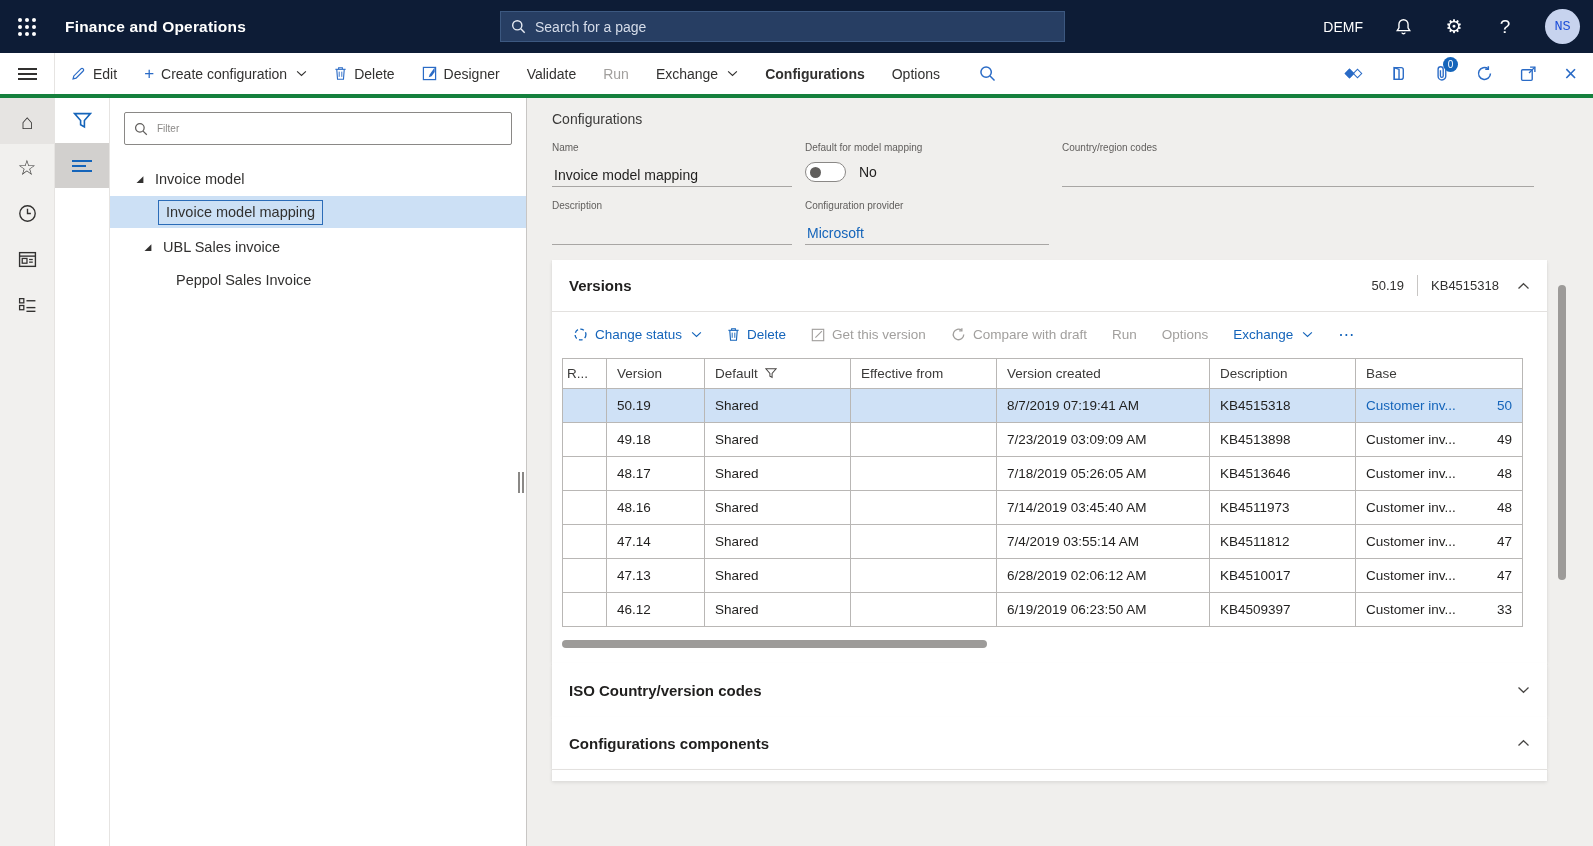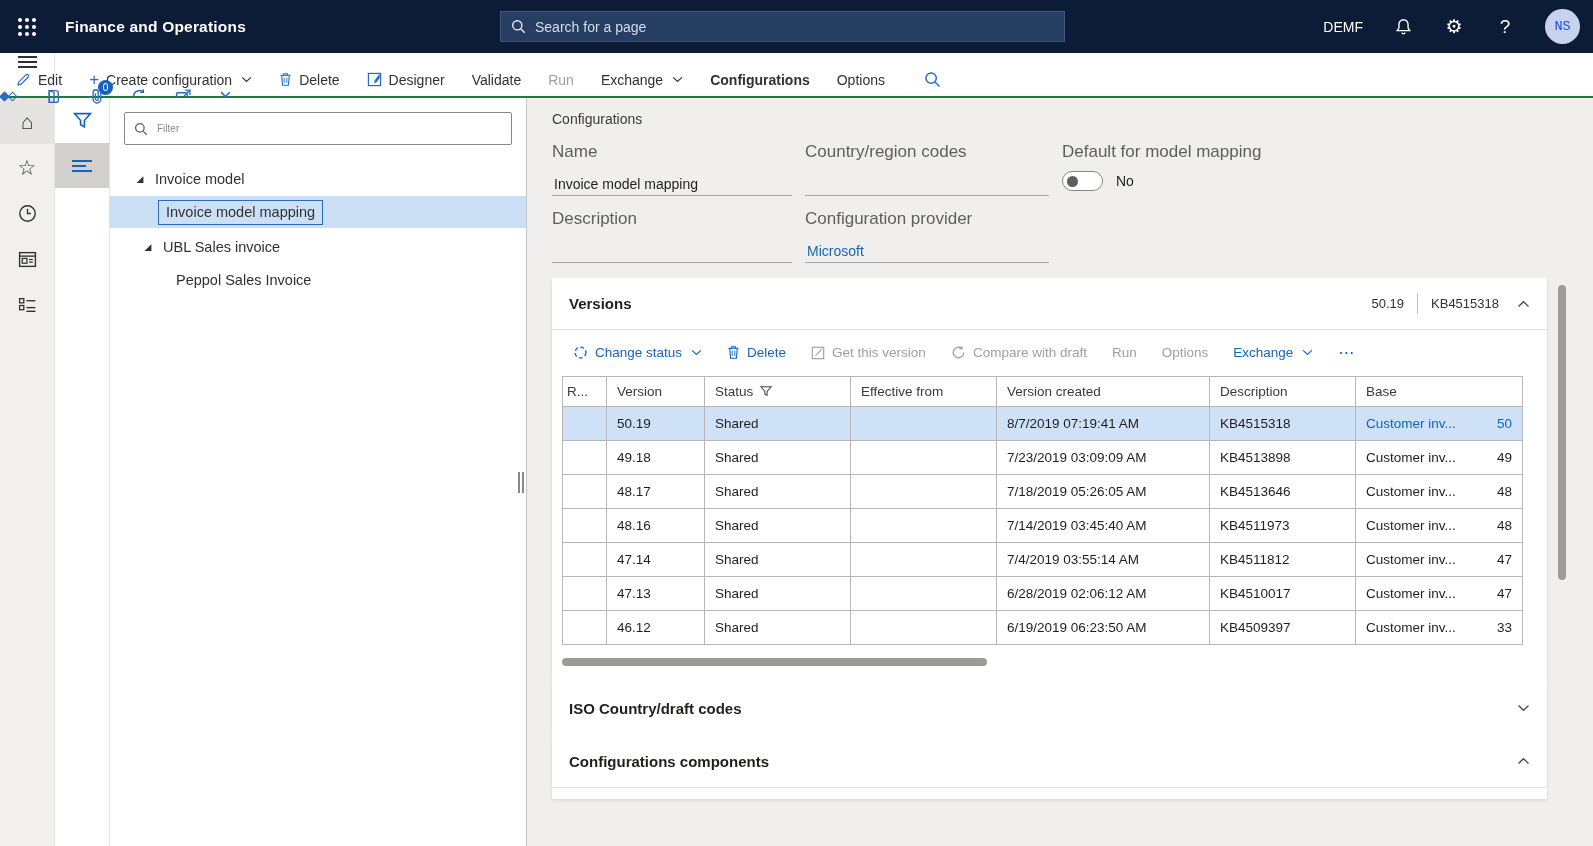--- a/index.html
+++ b/index.html
@@ -23,21 +23,21 @@
   .tb-search input { background:transparent; border:none; outline:none; color:#e8ecf4; font-size:14px; width:100%; font-family:inherit; }
   .tb-search input::placeholder { color:#d5dce9; opacity:1; }
   .tb-right { flex:1; display:flex; align-items:center; justify-content:flex-end; gap:29px; padding-right:13px; }
   .tb-company { font-size:14px; cursor:pointer; }
   .tb-icon { color:#fff; cursor:pointer; display:flex; align-items:center; justify-content:center; width:22px; height:22px; }
   .tb-glyph { font-size:19px; line-height:1; }
   .tb-help { font-size:19px; font-weight:normal; }
   .avatar { width:35px; height:35px; border-radius:50%; background:#c7d3ee; color:#1d4ed8; display:flex; align-items:center; justify-content:center; font-size:13.5px; cursor:pointer;font-family:Liberation Mono, monospace; }
 
   
-  .actionbar { height:45px; background:#fff; border-bottom:2px solid #15803d; display:flex;flex-direction:column; }
+  .actionbar { height:45px; background:#fff; border-bottom:4px solid #15803d; display:flex; }
   .ab-rail { width:55px; flex:0 0 auto; border-right:1px solid #e6e4e2; display:flex; align-items:center; justify-content:center; cursor:pointer; }
   .hamburger i { display:block; width:19px; height:2px; background:#323130; margin:3px 0; }
   .ab-items { display:flex; align-items:center; padding-left:16px; gap:27px; flex:1; min-width:0; }
   .ab-item { display:flex; align-items:center; gap:7px; font-size:14px; color:#323130; cursor:pointer; white-space:nowrap; }
   .ab-item .ic { color:#2a6bc6; display:flex; }
   .ab-item.bold { font-weight:bold; }
   .ab-item.disabled { color:#a19f9d; cursor:default; }
   .glyph-btn { color:#2a6bc6; font-size:17px; line-height:1; }
   .chev { color:#323130; margin-left:2px; }
   .ab-right { display:flex; align-items:center; gap:27px; padding-right:16px; flex:0 0 auto; }
@@ -77,21 +77,21 @@
   .grip { position:absolute; right:2px; top:374px; display:flex; gap:2px; cursor:col-resize; }
   .grip i { width:2px; height:21px; background:#8a8886; }
 
   
   .main { flex:1; min-width:0; background:#f0efed; position:relative; padding:13px 0 0 25px; overflow:hidden; }
   .vscroll { position:absolute; right:27px; top:187px; width:8px; height:295px; background:#9d9b99; border-radius:4px; cursor:pointer; }
 
   .caption { font-size:14px; color:#3b3a39; }
   .fields-grid { display:grid; grid-template-columns:253px 257px 1fr; margin-top:15px; row-gap:13px; width:995px; }
   .field { padding-right:13px; }
-  .f-label { font-size:17px; color:#605e5c; margin-bottom:9px; }
+  .f-label { font-size:10px; color:#605e5c; margin-bottom:9px; }
   .f-value { font-size:14px; color:#201f1e; height:25px; border-bottom:1px solid #a8a6a4; padding-left:2px; display:flex; align-items:flex-end; padding-bottom:3px; }
   .f-value.link { color:#1464ba; cursor:pointer; }
   .toggle-row { display:flex; align-items:center; gap:13px; margin-top:3px; }
   .toggle { width:41px; height:20px; border:1px solid #8a8886; border-radius:11px; position:relative; background:#fff; cursor:pointer; }
   .toggle i { position:absolute; left:4px; top:3.5px; width:11px; height:11px; border-radius:50%; background:#605e5c; }
 
   .card { background:#fff; width:995px; box-shadow:0 .4px 1px rgba(0,0,0,.12), 0 1.6px 3.6px rgba(0,0,0,.10); }
   .card-head { height:52px; display:flex; align-items:center; padding:0 17px; cursor:pointer; }
   .card-title { font-size:15px; font-weight:bold; color:#201f1e; flex:1; }
   .head-meta { display:flex; align-items:center; font-size:13px; color:#323130; }
@@ -369,31 +369,31 @@
     <div class="main">
 
       <div class="caption">Configurations</div>
 
       <div class="fields-grid">
         <div class="field">
           <div class="f-label">Name</div>
           <div class="f-value">Invoice model mapping</div>
         </div>
         <div class="field">
-          <div class="f-label">Country/region codes</div>
-          <div class="f-value"></div>
-        </div>
-        <div class="field">
           <div class="f-label">Default for model mapping</div>
           <div class="toggle-row">
             <span class="toggle">
                 <i></i>
               </span>
             <span>No</span>
           </div>
+        </div>
+        <div class="field">
+          <div class="f-label">Country/region codes</div>
+          <div class="f-value"></div>
         </div>
         <div class="field">
           <div class="f-label">Description</div>
           <div class="f-value"></div>
         </div>
         <div class="field">
           <div class="f-label">Configuration provider</div>
           <div class="f-value link">Microsoft</div>
         </div>
         <div class="field"></div>
@@ -483,21 +483,21 @@
               <col style="width:213px">
               <col style="width:146px">
               <col style="width:167px">
           </colgroup>
           <thead>
             <tr>
               <th class="c-rep">R...</th>
               <th>Version</th>
               <th>
                 <span class="th-flex">
-                  <span>Status</span>
+                  <span>Default</span>
                   <span class="funnel">
                     <svg width="12" height="11" viewBox="0 0 14 13">
                         <path d="M1 1h12L8.3 6.3V11l-2.6-1.3V6.3z" fill="none" stroke="currentColor" stroke-width="1.2"></path>
                       </svg>
                   </span>
                 </span>
               </th>
               <th>Effective from</th>
               <th>Version created</th>
               <th>Description</th>
@@ -607,21 +607,21 @@
         </table>
 
         <div class="hscroll">
           <div class="thumb"></div>
         </div>
         <div class="v-bottom-pad"></div>
       </div>
 
       <div class="card">
         <div class="card-head" style="height:54px;">
-          <span class="card-title">ISO Country/draft codes</span>
+          <span class="card-title">ISO Country/version codes</span>
           <span class="head-chev">
             <svg width="13" height="8" viewBox="0 0 12 8">
                 <polyline points="1,1.5 6,6.3 11,1.5" fill="none" stroke="currentColor" stroke-width="1.3"></polyline>
               </svg>
           </span>
         </div>
       </div>
 
       <div class="card">
         <div class="card-head">

